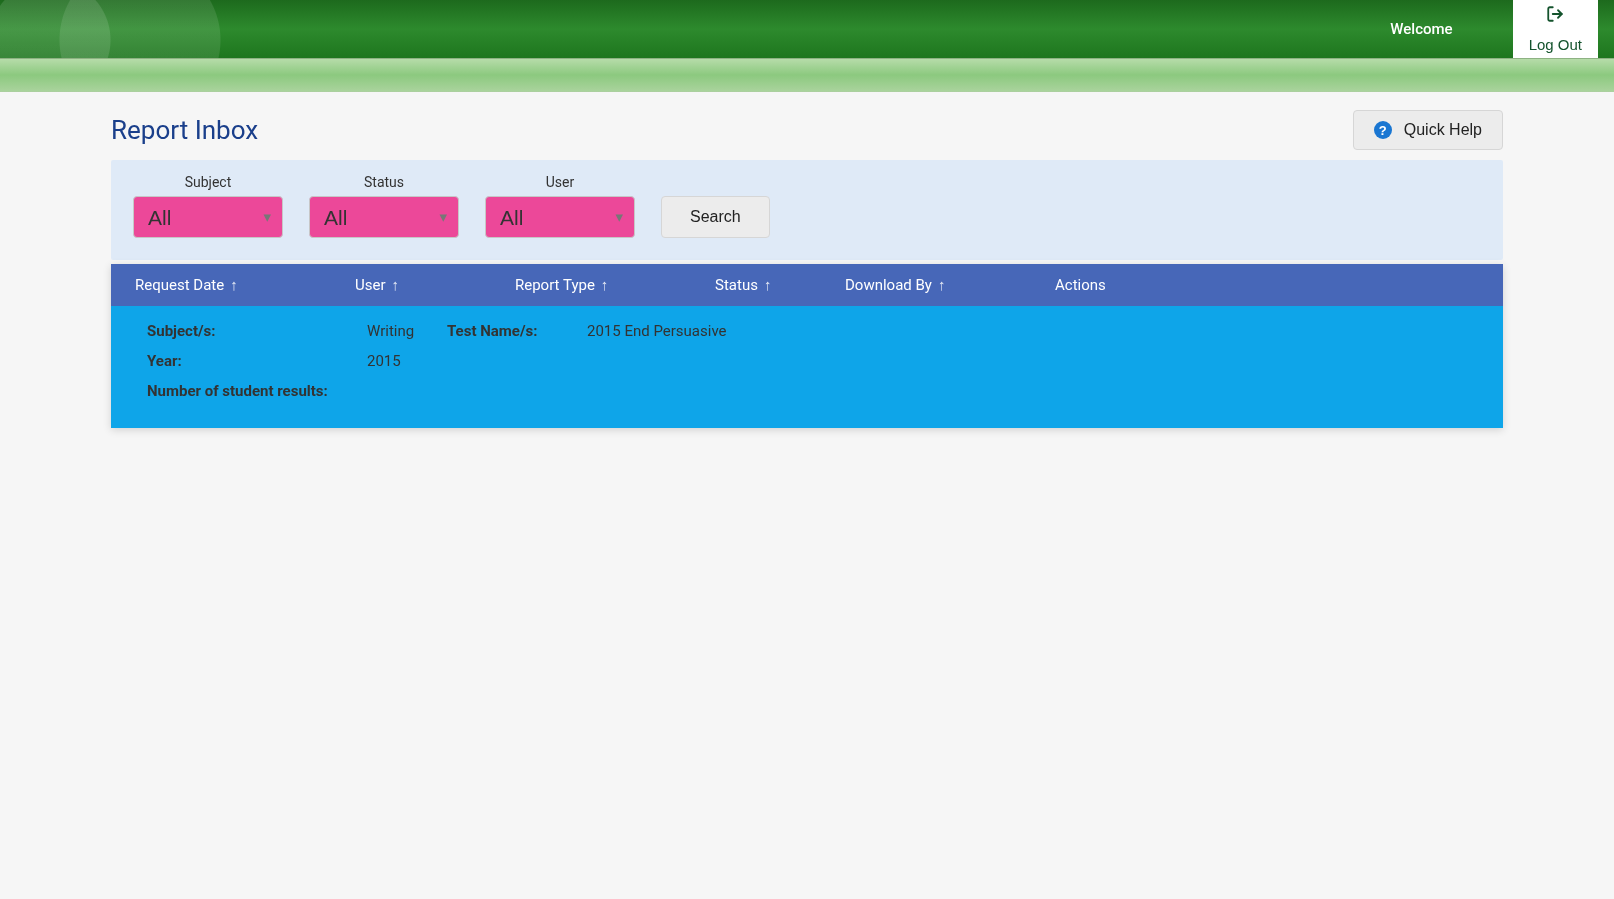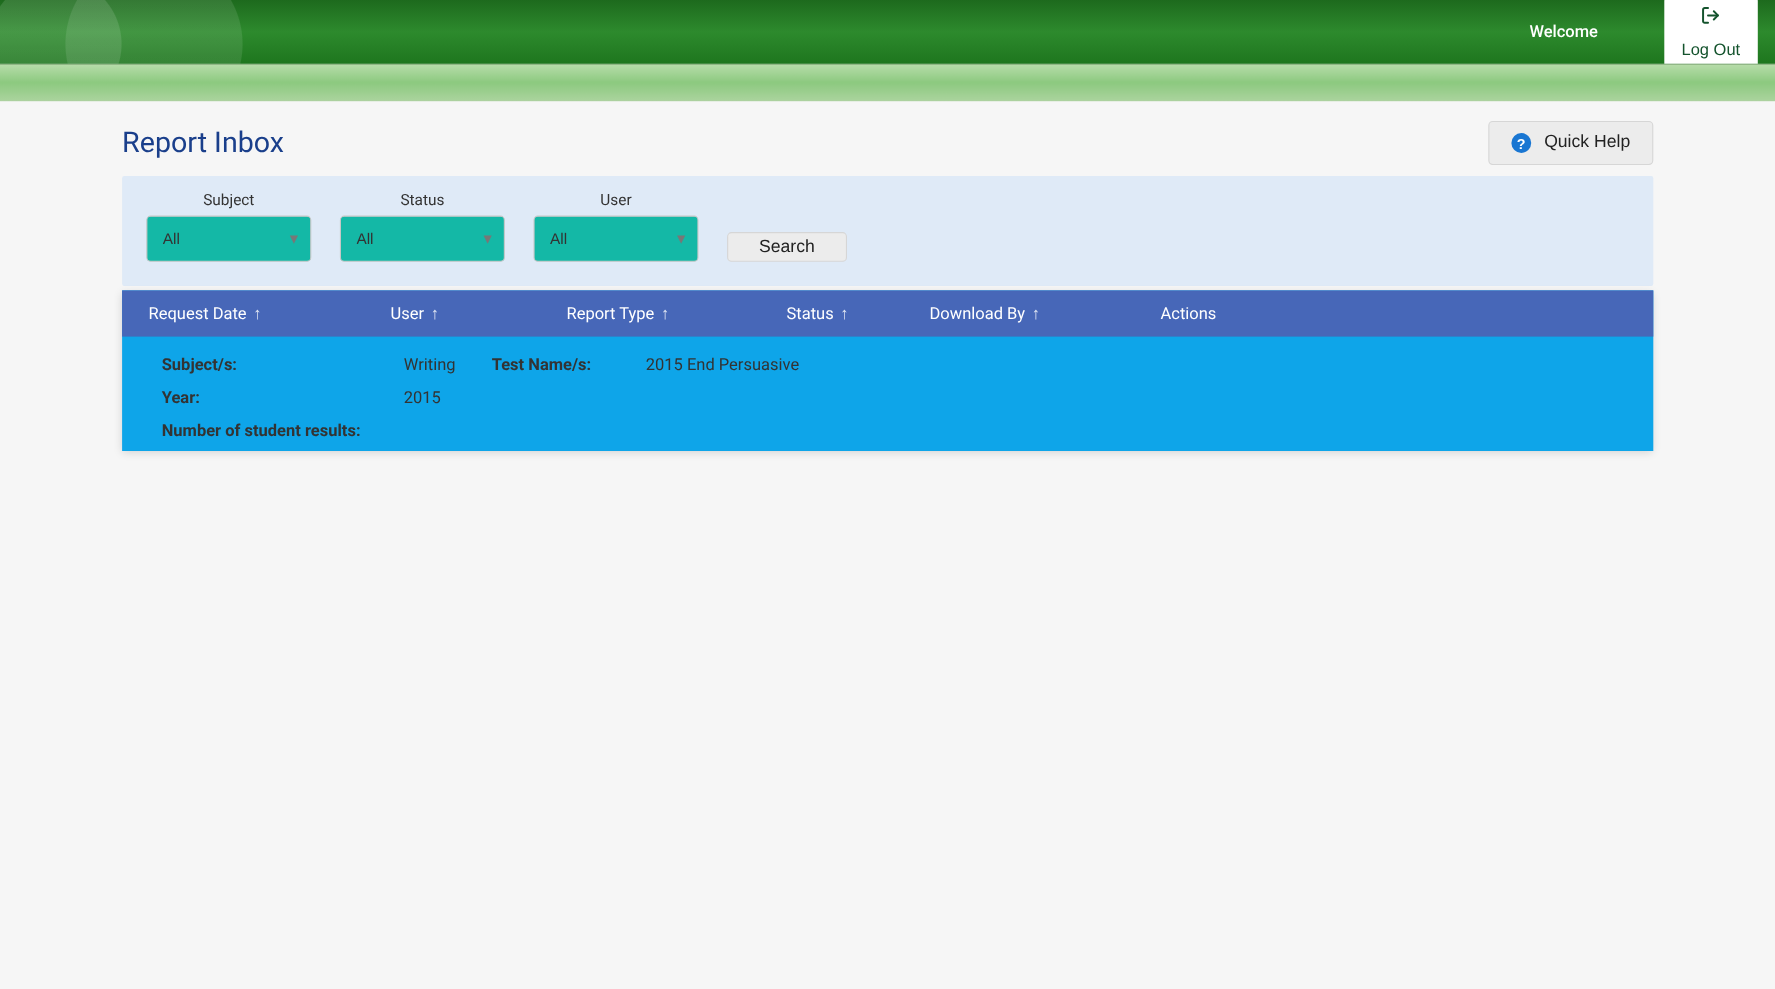--- a/index.html
+++ b/index.html
@@ -135,37 +135,37 @@
   }
   .select-wrap {
     position: relative;
     width: 150px;
   }
   .select-wrap select {
     width: 100%;
     height: 42px;
     border: 1px solid #c7c7c7;
     border-radius: 4px;
-    background: #14b8a6;
+    background: #ec4899;
     padding: 0 34px 0 14px;
-    font-size: 14px;
+    font-size: 21px;
     appearance: none;
     -webkit-appearance: none;
     cursor: pointer;
     color: #333;
   }
   .select-wrap .caret {
     position: absolute;
     right: 12px; top: 50%;
     transform: translateY(-50%);
     pointer-events: none;
     color: #777;
   }
   .search-btn {
-    height: 27px;
+    height: 42px;
     padding: 0 28px;
     background: var(--grey-btn);
     border: 1px solid var(--grey-btn-border);
     border-radius: 4px;
     font-size: 16px;
     cursor: pointer;
     color: #222;
   }
 
   
@@ -208,21 +208,21 @@
     color: #222;
   }
   .expand-cell { display:flex; justify-content:center; }
   .expand-btn {
     background: none; border: none; cursor: pointer;
     color: var(--link-blue);
     padding: 6px;
   }
 
   .details {
-    padding: 10px 36px 4px;
+    padding: 10px 36px 22px;
     font-size: 15px;
     color: #333;
   }
   .detail-row {
     display: grid;
     grid-template-columns: 220px 80px 140px 1fr;
     gap: 0;
     padding: 6px 0;
   }
   .detail-row.single {

